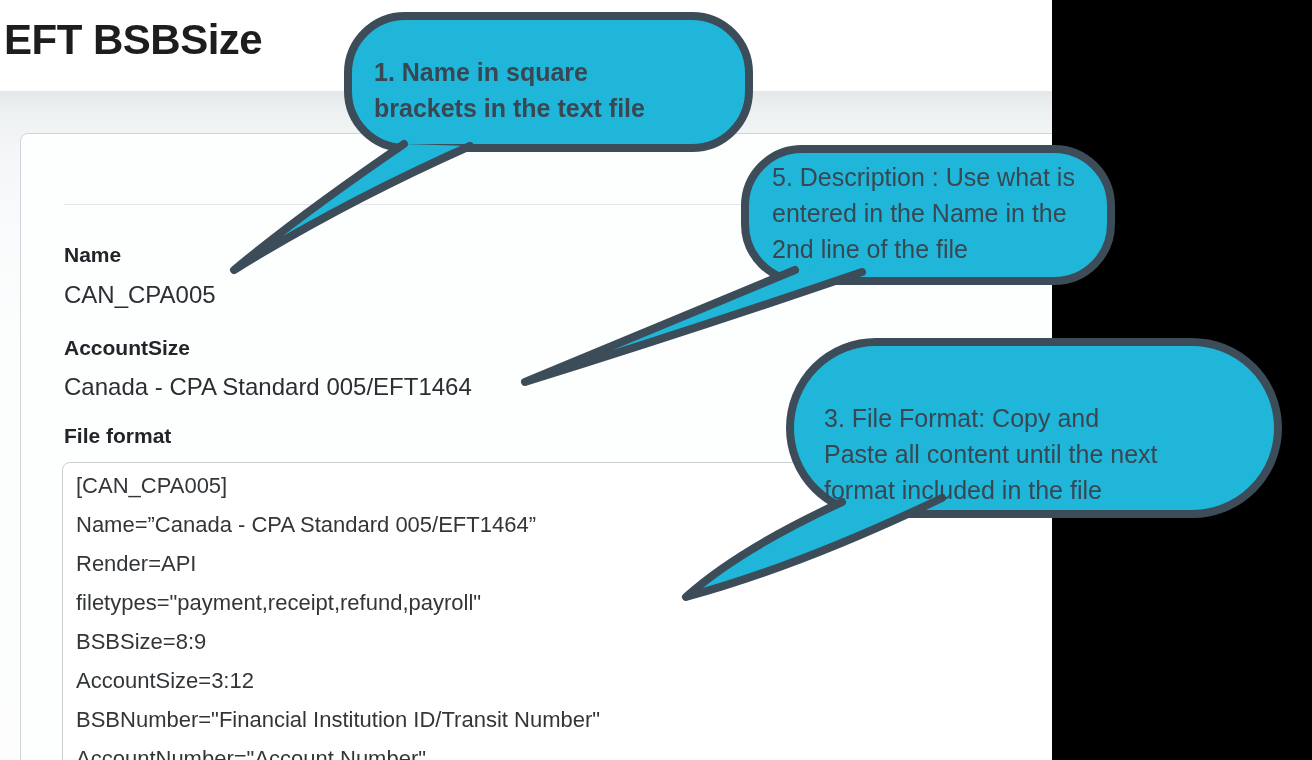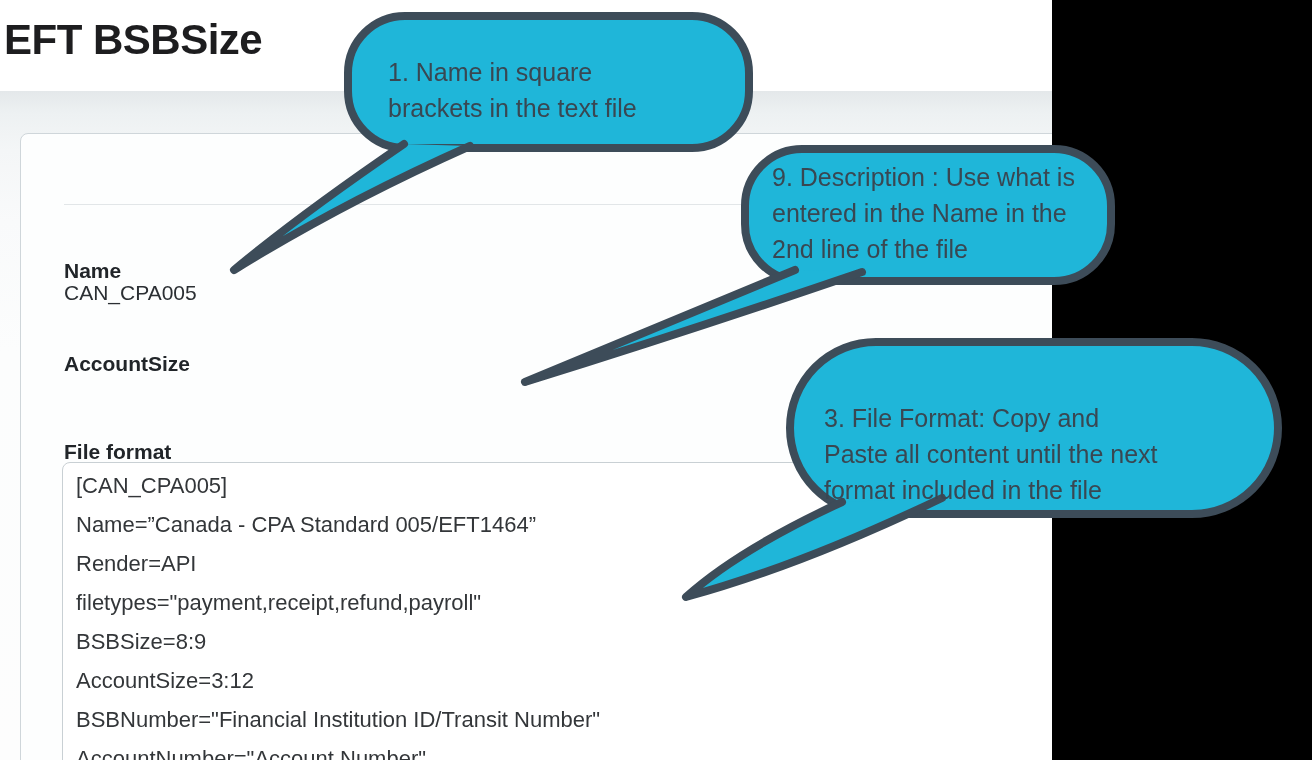--- a/index.html
+++ b/index.html
@@ -47,26 +47,25 @@
     background: #e2e6e8;
   }
 
   .field-label {
     position: absolute;
     left: 43px;
     font-size: 21px;
     font-weight: bold;
     color: #212529;
     white-space: nowrap;
-    margin-top: 16px;
   }
   .field-value {
     position: absolute;
     left: 43px;
-    font-size: 21px;
+    font-size: 24px;
     color: #2b2f33;
     white-space: nowrap;
   }
   .label-name { top: 109px; }
   .value-name { top: 147px; }
   .label-desc { top: 202px; }
   .value-desc { top: 239px; }
   .label-fileformat { top: 290px; text-align: right; }
 
   .fileformat-textarea {
@@ -103,38 +102,39 @@
   }
   .callout-text {
     position: absolute;
     z-index: 11;
     font-size: 25px;
     line-height: 36px;
     color: #394752;
     white-space: pre-line;
     pointer-events: none;
   }
-  .callout-text-1 { left: 388px; top: 54px;  width: 330px; }
+  .callout-text-1 { left: 374px; top: 54px;  width: 330px; font-weight: bold; }
   .callout-text-2 { left: 772px; top: 159px; width: 330px; }
   .callout-text-3 { left: 824px; top: 400px; width: 430px; }
 </style>
 </head>
 <body>
 
 <div class="content-bg"></div>
 
 <h1 class="page-title">EFT BSBSize</h1>
 
 <div class="format-card">
   <div class="card-divider"></div>
 
   <div class="field-label label-name">Name</div>
   <div class="field-value value-name">CAN_CPA005</div>
 
   <div class="field-label label-desc">AccountSize</div>
+  <div class="field-value value-desc">Canada - CPA Standard 005/EFT1464</div>
 
   <div class="field-label label-fileformat">File format</div>
   <textarea class="fileformat-textarea" spellcheck="false" style="">[CAN_CPA005]
 Name=”Canada - CPA Standard 005/EFT1464”
 Render=API
 filetypes="payment,receipt,refund,payroll"
 BSBSize=8:9
 AccountSize=3:12
 BSBNumber="Financial Institution ID/Transit Number"
 AccountNumber="Account Number"</textarea>
@@ -155,18 +155,18 @@
   </g>
 
   <g stroke="#3d4c59" stroke-width="8" fill="#1fb6d9" stroke-linejoin="round" stroke-linecap="round">
     <rect x="790" y="342" width="488" height="172" rx="86"></rect>
     <path d="M 842,502 Q 738,550 686,597 Q 800,566 942,498"></path>
   </g>
 </svg>
 
 <div class="callout-text callout-text-1">1. Name in square
 brackets in the text file</div>
-<div class="callout-text callout-text-2">9. Description : Use what is
+<div class="callout-text callout-text-2">5. Description : Use what is
 entered in the Name in the
 2nd line of the file</div>
 <div class="callout-text callout-text-3">3. File Format: Copy and
 Paste all content until the next
 format included in the file</div>
 
 </body></html>

